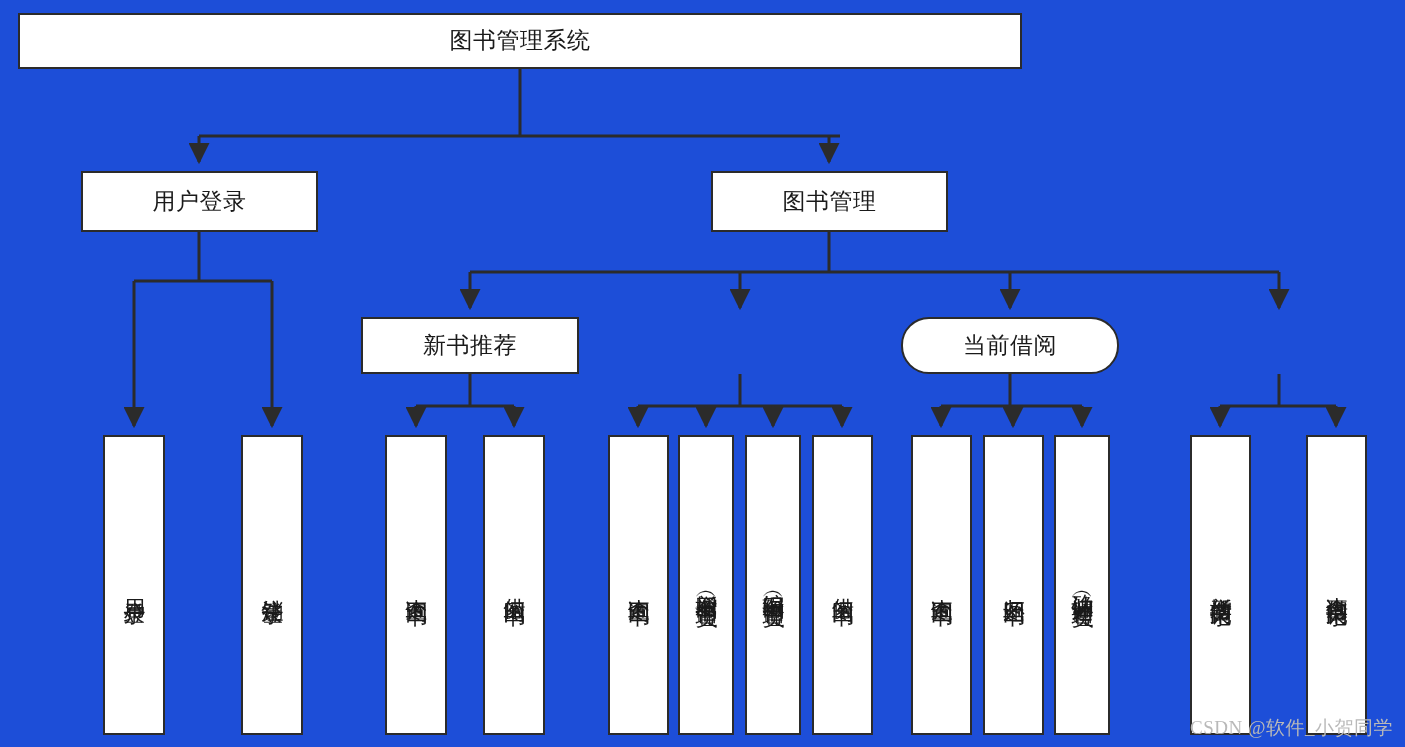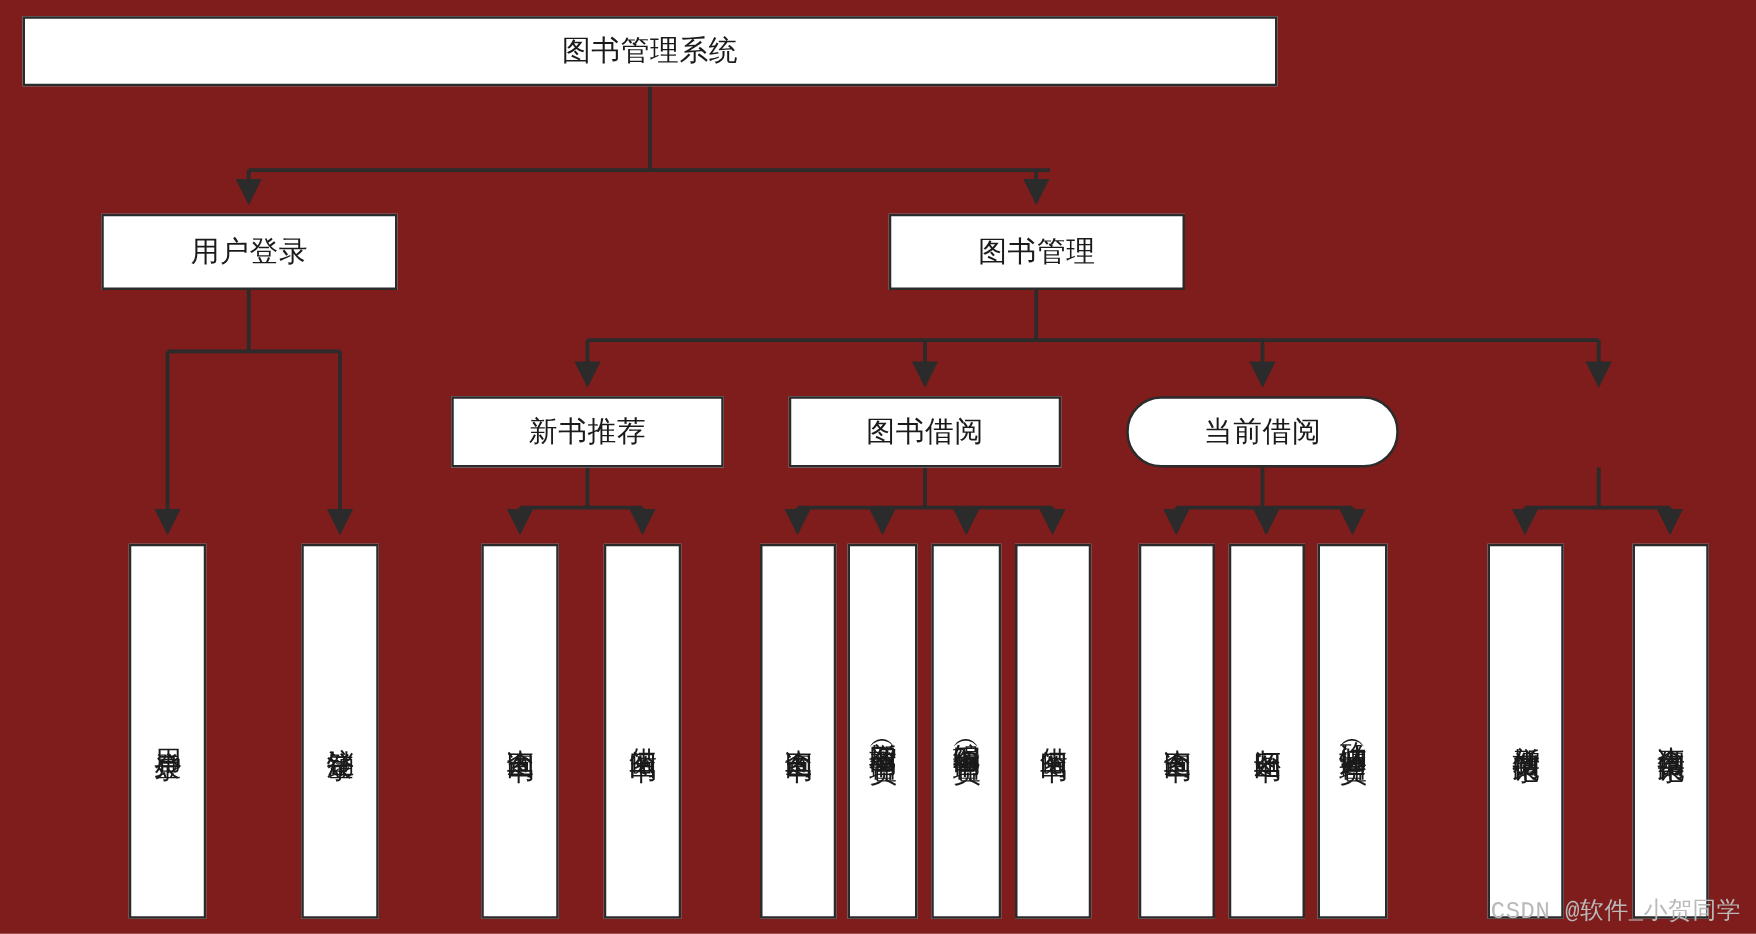--- a/index.html
+++ b/index.html
@@ -11,21 +11,21 @@
     width: 1405px;
     height: 747px;
     font-family: "Liberation Sans", "DejaVu Sans", sans-serif;
     overflow: hidden;
     position: relative;
   }
   #diagram-root {
     position: relative;
     width: 1405px;
     height: 747px;
-    background: #7f1d1d;
+    background: #1d4ed8;
   }
   svg.flow {
     position: absolute;
     left: 0;
     top: 0;
     width: 1405px;
     height: 747px;
   }
   .node-box {
     position: absolute;
@@ -59,21 +59,21 @@
     display: block;
   }
   .watermark {
     position: absolute;
     right: 12px;
     bottom: 6px;
     font-size: 19px;
     color: #b9b9b9;
     letter-spacing: 0.5px;
     white-space: nowrap;
-    font-family: Liberation Mono, monospace;
+    font-family: Liberation Serif, serif;
   }
 </style>
 </head>
 <body>
 
 <div id="diagram-root">
 
   <svg class="flow" viewBox="0 0 1405 747" xmlns="http://www.w3.org/2000/svg">
     <defs>
       <marker id="arrow" viewBox="0 0 10 10" refX="9" refY="5" markerWidth="7" markerHeight="7" orient="auto-start-reverse">
@@ -131,23 +131,20 @@
   <div class="node-box" style="left:81px;top:171px;width:237px;height:61px;">
     <span class="node-label">用户登录</span>
   </div>
   <div class="node-box" style="left:711px;top:171px;width:237px;height:61px;">
     <span class="node-label">图书管理</span>
   </div>
 
   <div class="node-box" style="left:361px;top:317px;width:218px;height:57px;">
     <span class="node-label">新书推荐</span>
   </div>
-  <div class="node-box" style="left:631px;top:317px;width:218px;height:57px;">
-    <span class="node-label">图书借阅</span>
-  </div>
   <div class="node-box" style="left:901px;top:317px;width:218px;height:57px;border-radius:28px;">
     <span class="node-label">当前借阅</span>
   </div>
 
   <div class="node-box vertical" style="left:103px;top:435px;width:62px;height:300px;">
     <span class="node-label">用户登录</span>
   </div>
   <div class="node-box vertical" style="left:241px;top:435px;width:62px;height:300px;">
     <span class="node-label">注销登录</span>
   </div>

